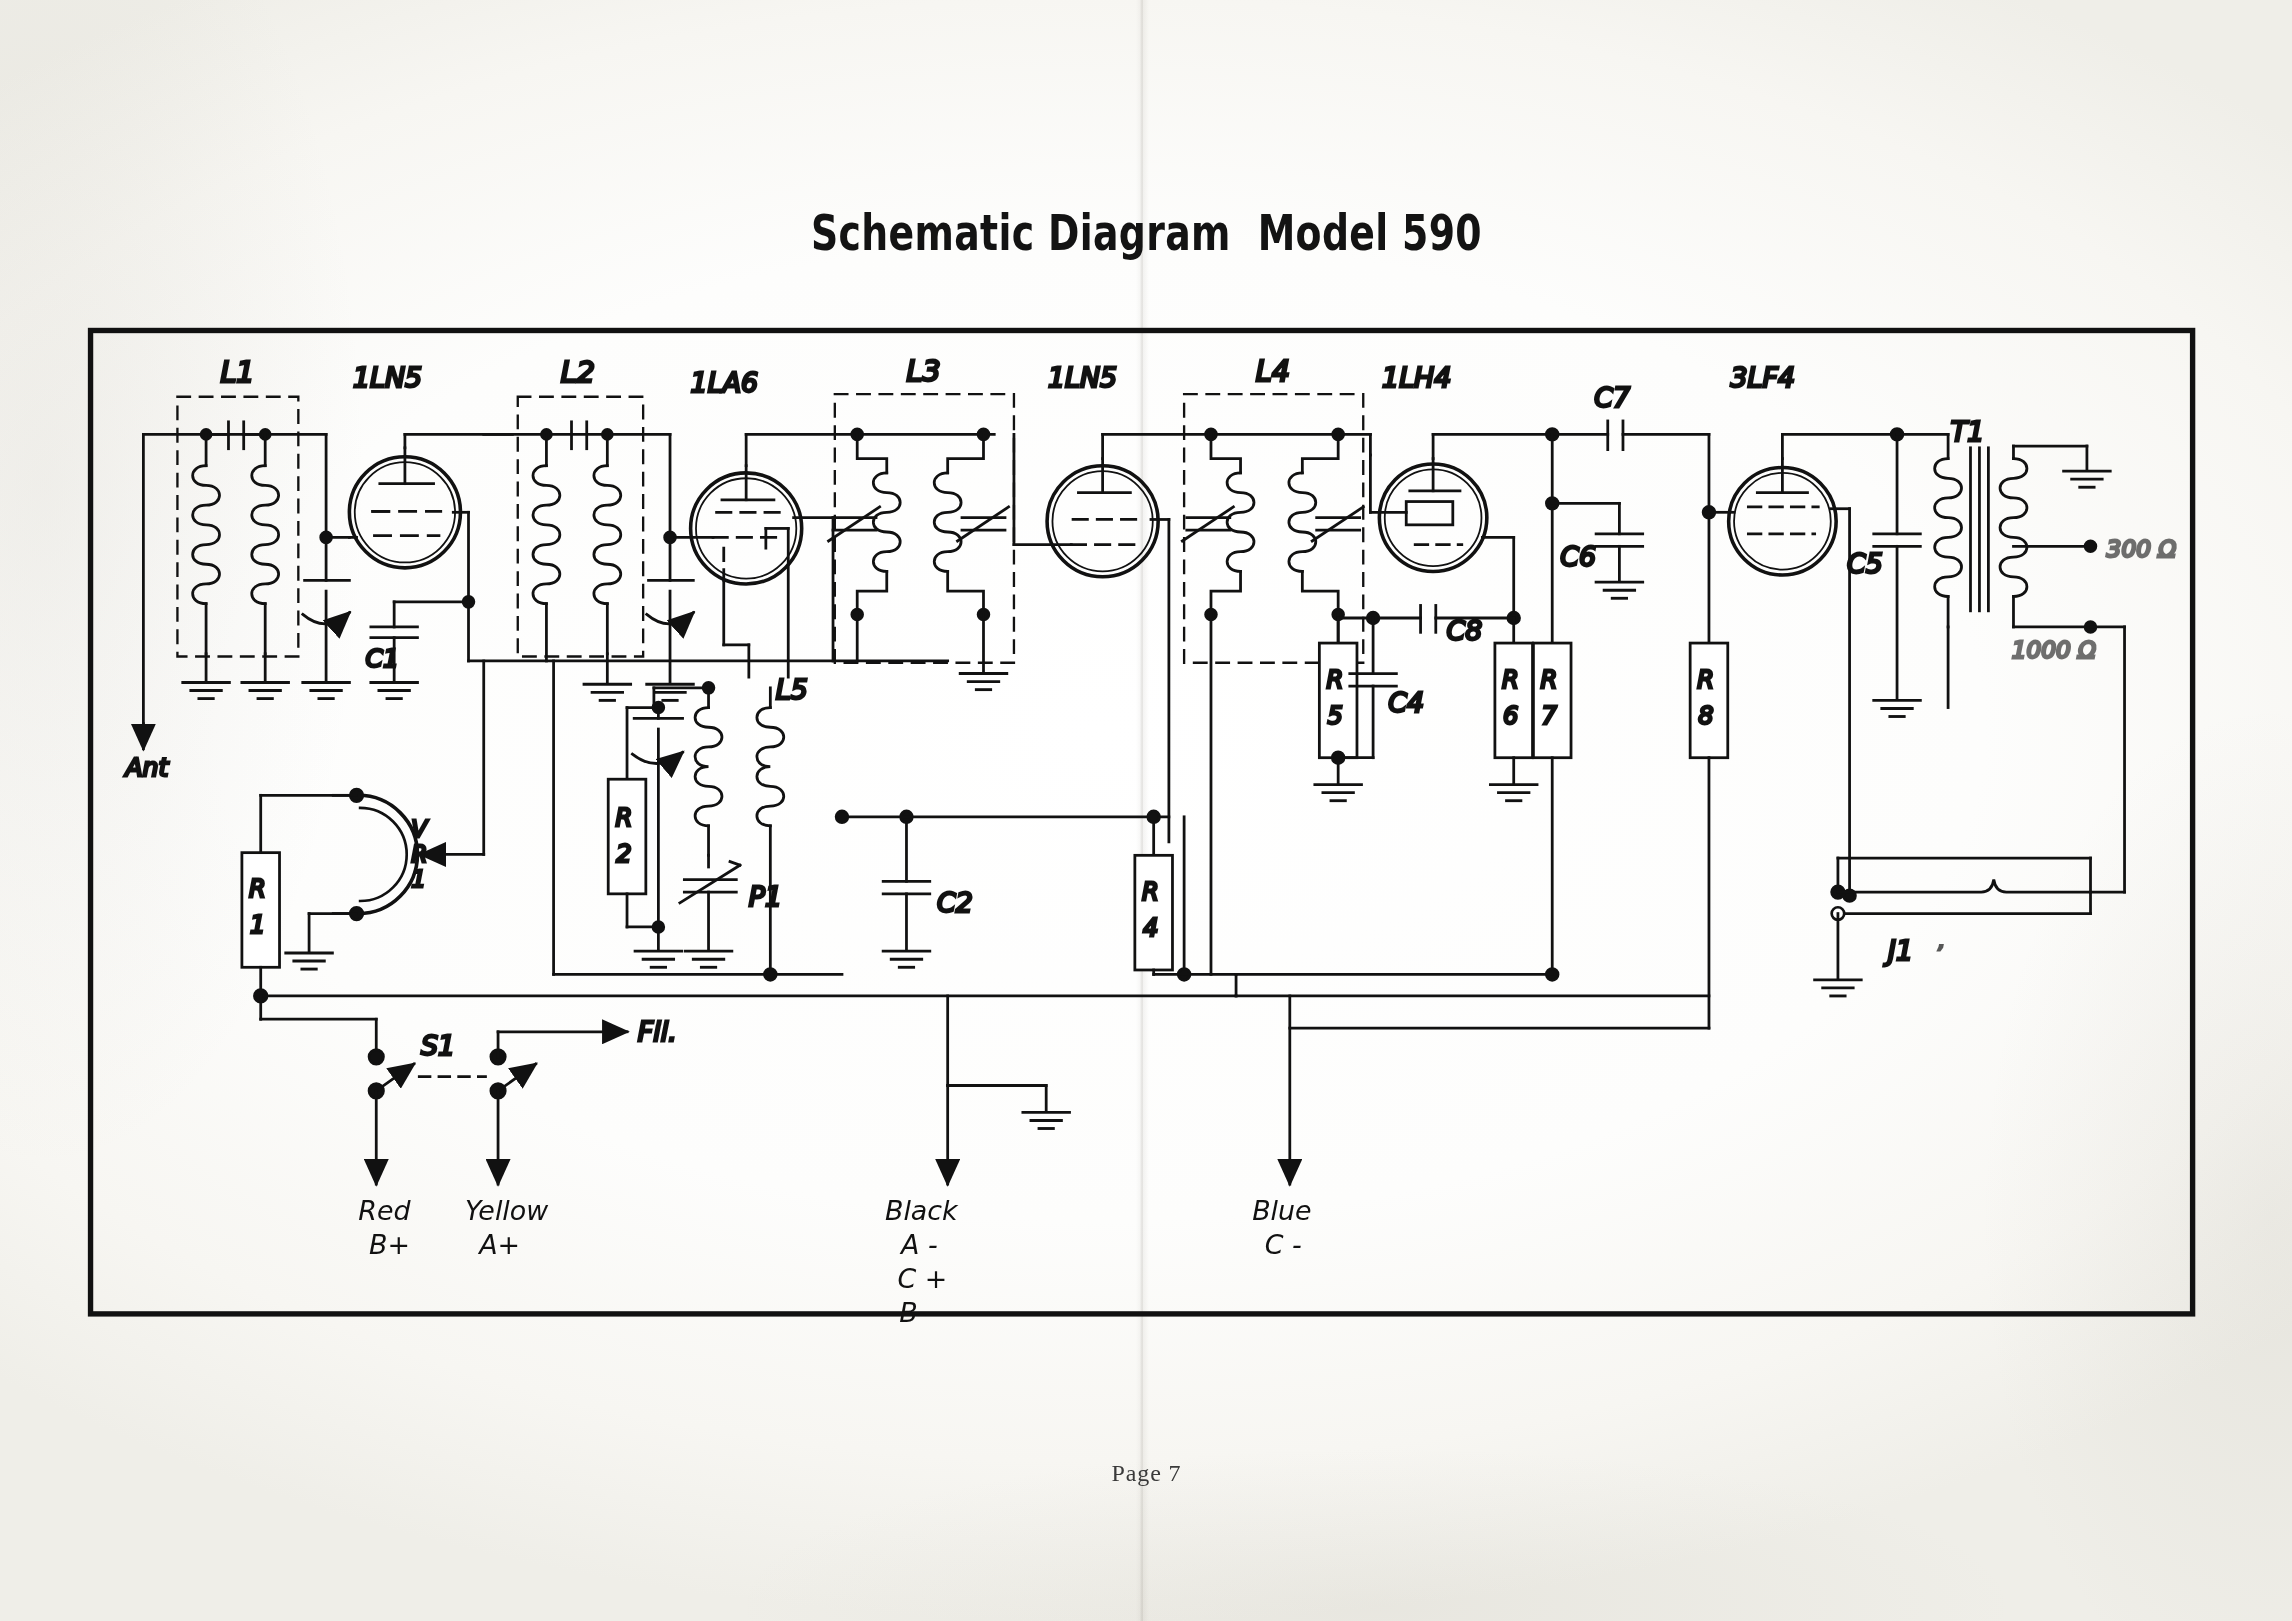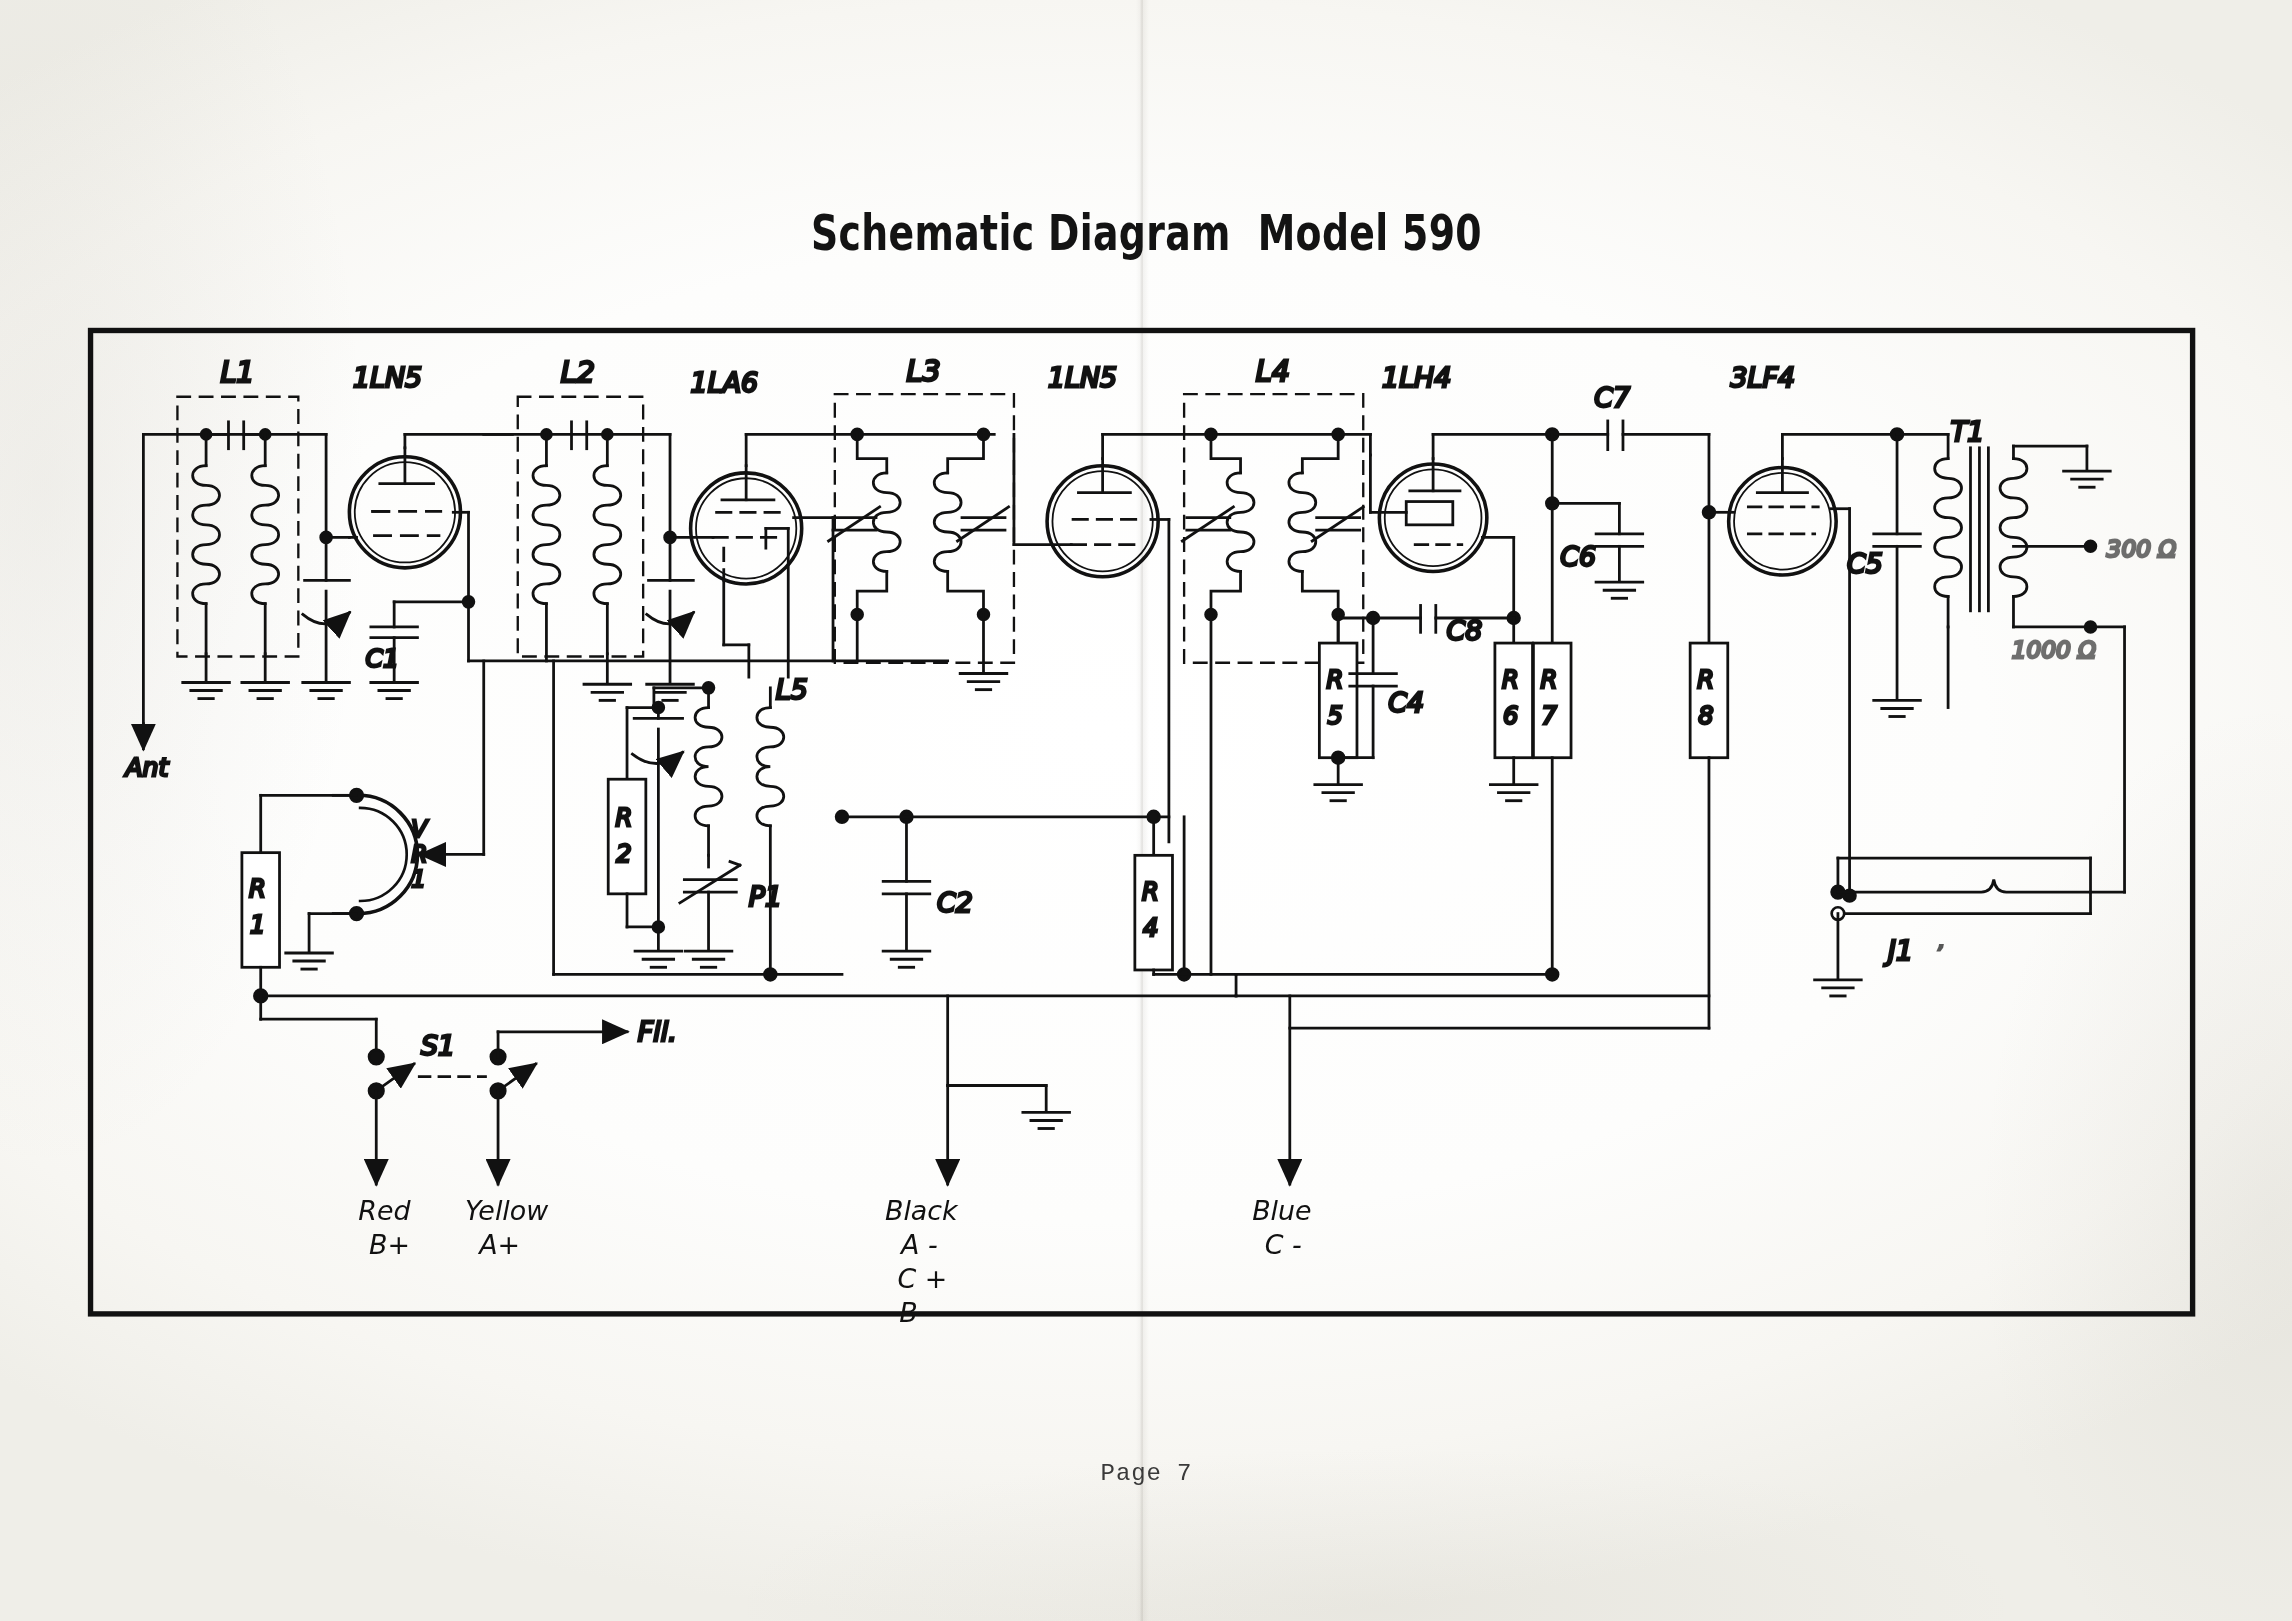--- a/index.html
+++ b/index.html
@@ -34,21 +34,21 @@
   }
   #title{
     position:absolute;left:0;right:0;top:204px;text-align:center;
     font-family:"Liberation Sans Narrow","DejaVu Sans Condensed","Liberation Sans",sans-serif;
     font-weight:bold;font-size:50px;letter-spacing:0.4px;color:#131313;
     transform:scaleX(.84);transform-origin:50% 50%;
     white-space:pre;
   }
   #footer{
     position:absolute;left:0;right:0;top:1460px;text-align:center;
-    font-family:Liberation Mono, monospace;
+    font-family:Liberation Serif, serif;
     font-size:24px;color:#3a3a3a;letter-spacing:0.9px;
   }
   #sheet{position:absolute;left:0;top:0;width:2293px;height:1622px;}
   svg text{font-family:"Liberation Sans",sans-serif;fill:#111;}
   .hand{font-family:"DejaVu Sans","Liberation Sans",sans-serif;font-style:italic;}
 </style>
 </head>
 <body>
 
 <div id="paper"></div>

